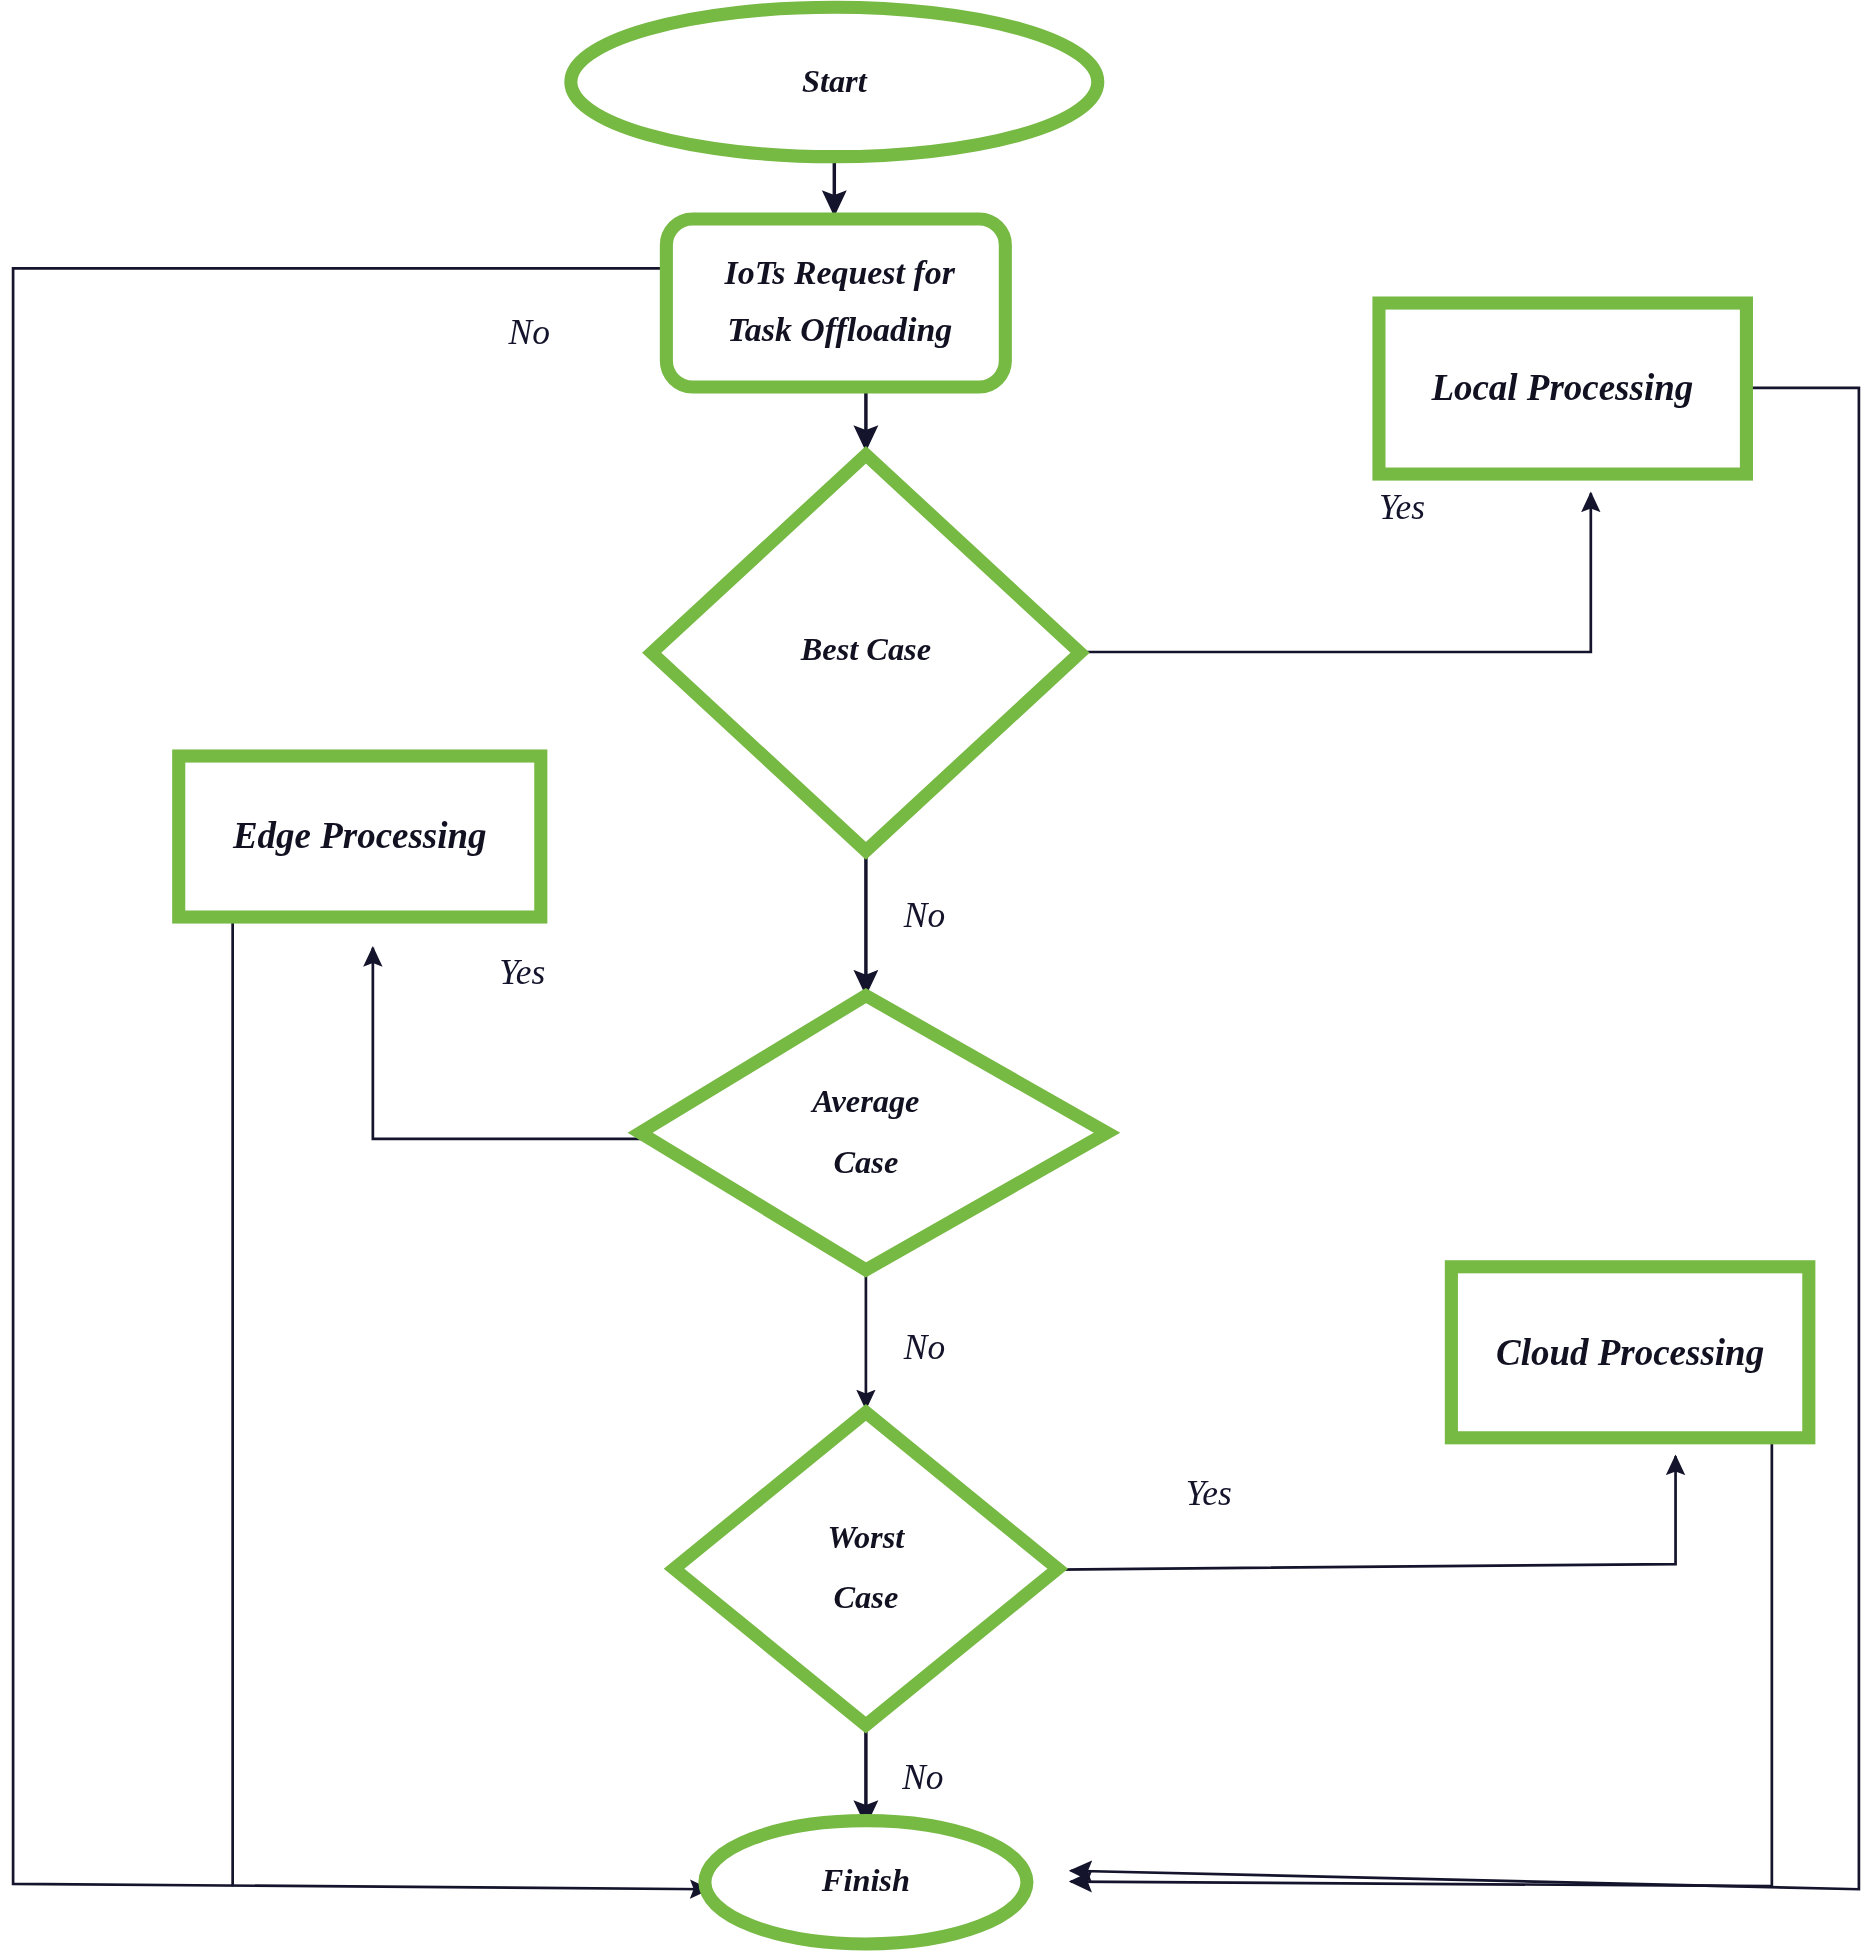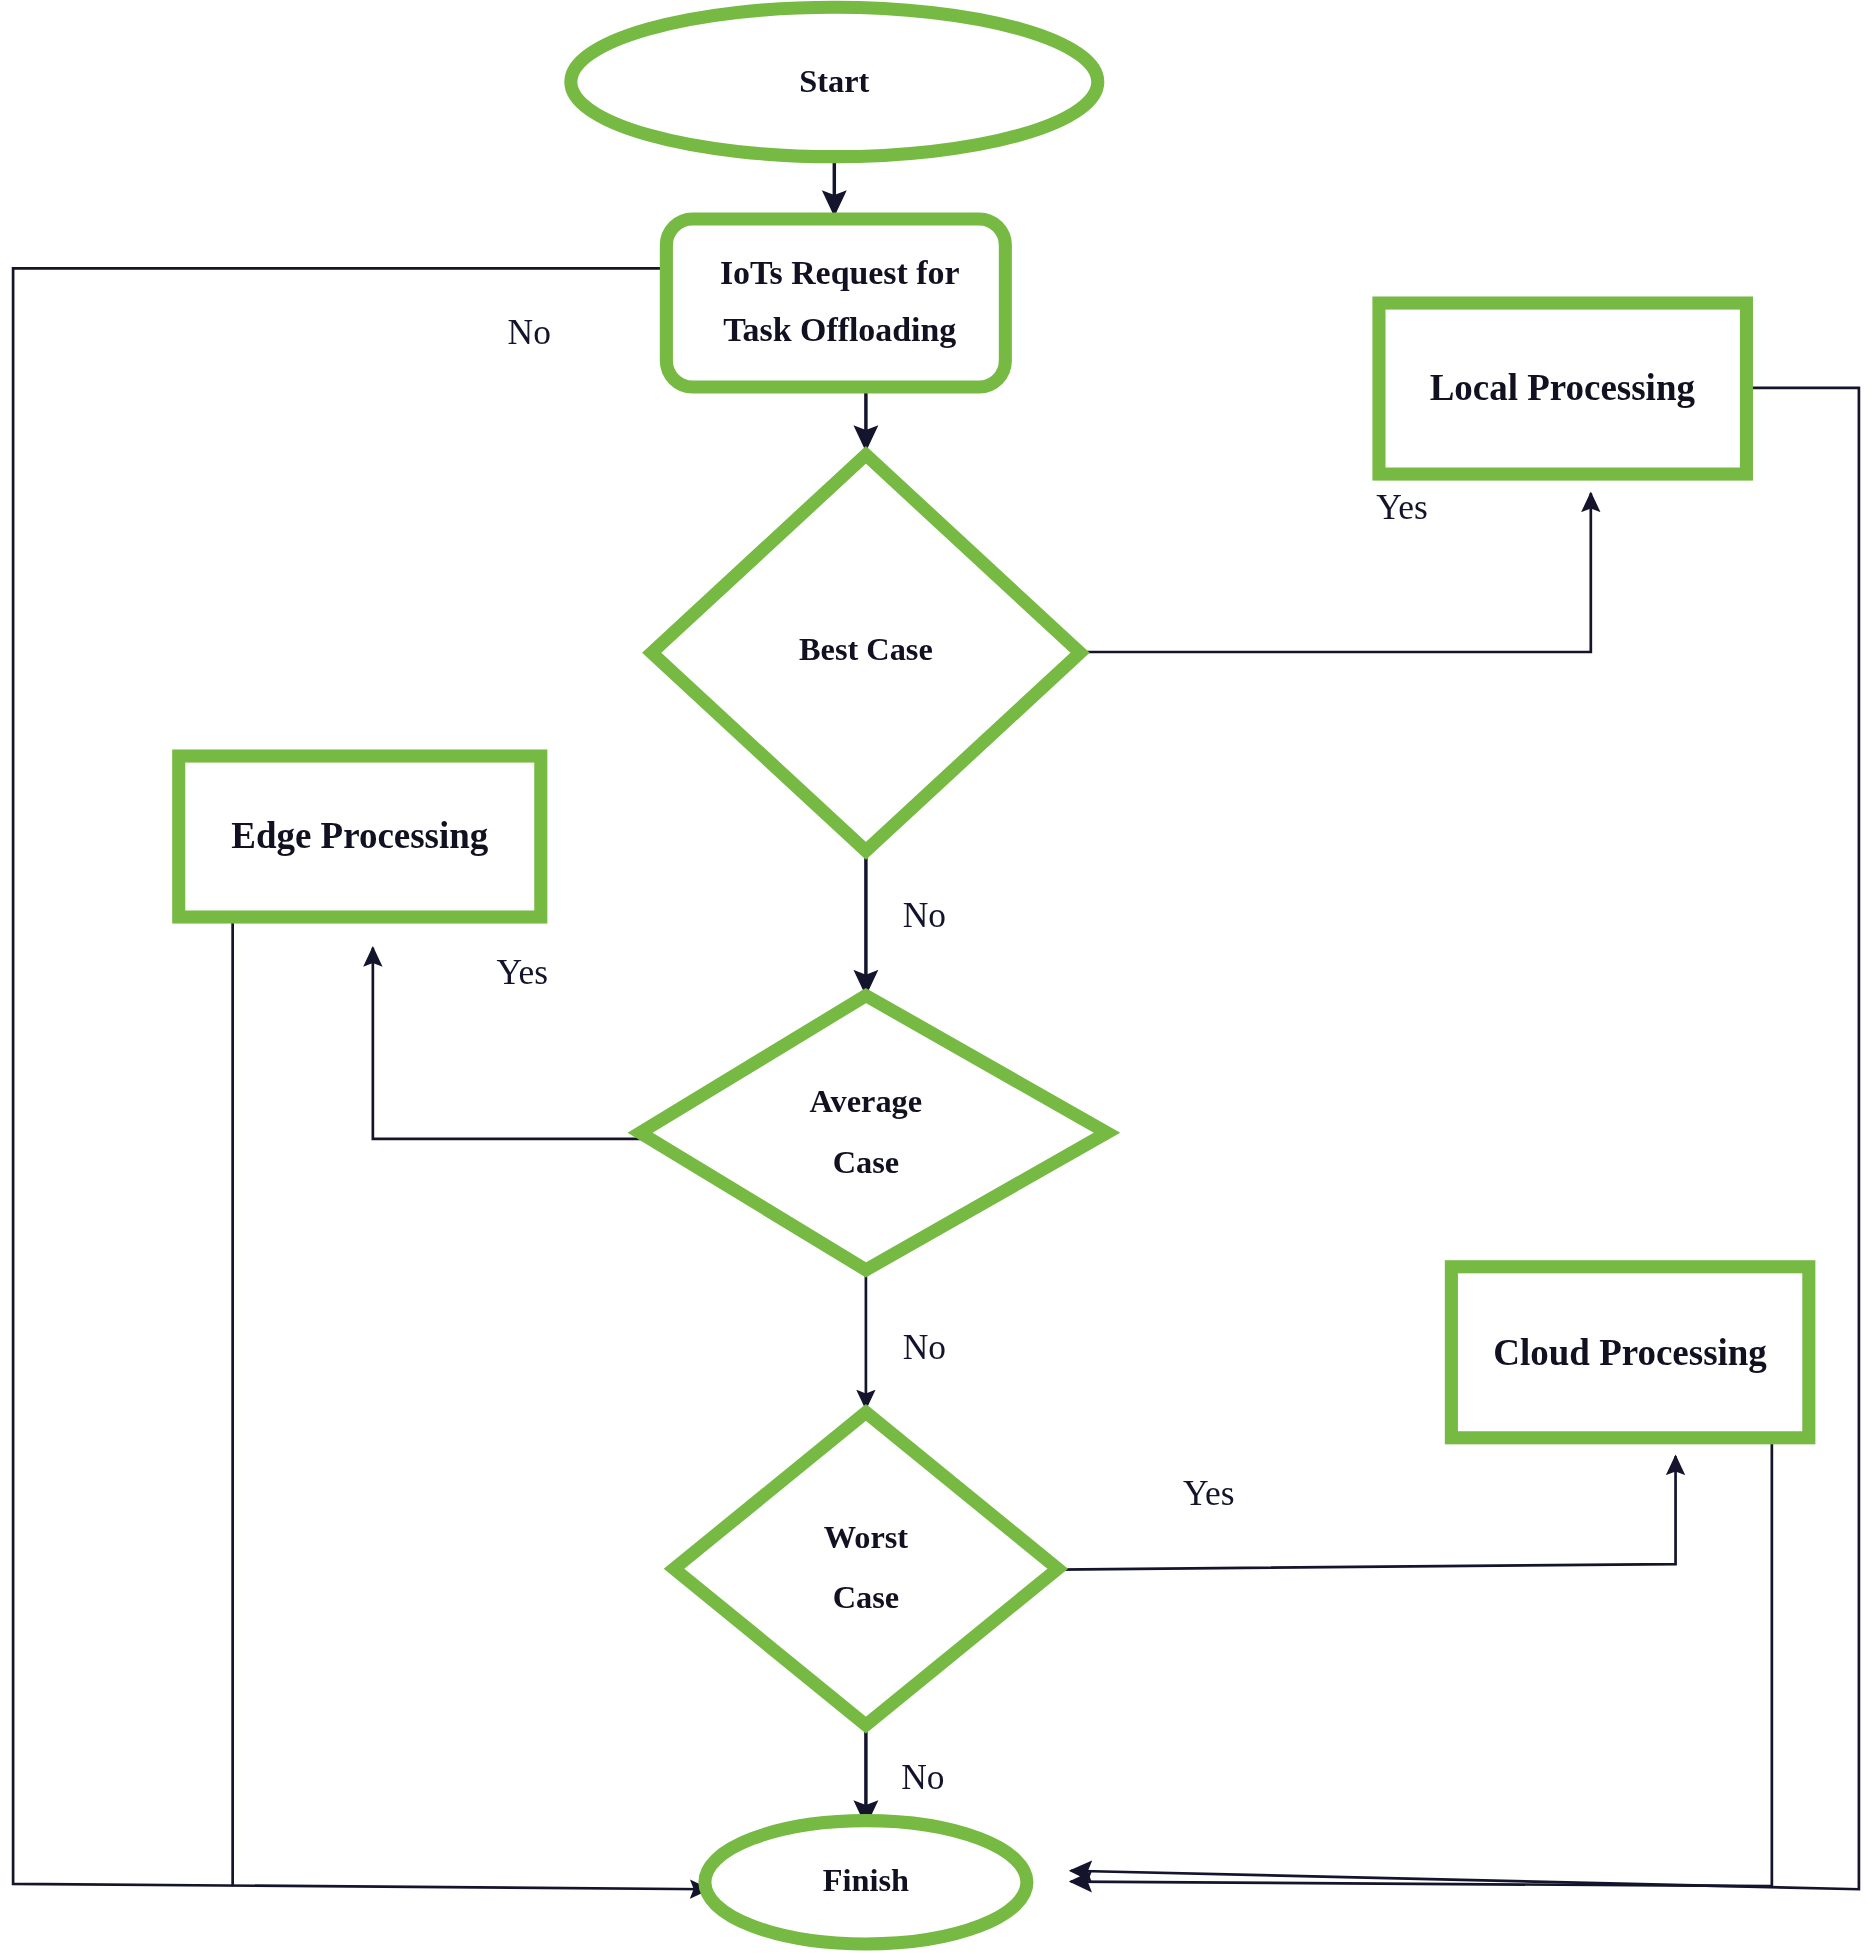--- a/index.html
+++ b/index.html
@@ -12,20 +12,21 @@
     width: 1872px;
     height: 1955px;
     font-family: "Liberation Serif", "DejaVu Serif", serif;
     overflow: hidden;
   }
   #flowchart-root {
     position: relative;
     width: 1872px;
     height: 1955px;
     background: #ffffff;
+    font-style: italic;
   }
   svg#flow-svg {
     position: absolute;
     left: 0;
     top: 0;
     width: 1872px;
     height: 1955px;
     display: block;
   }
   .node-text {

